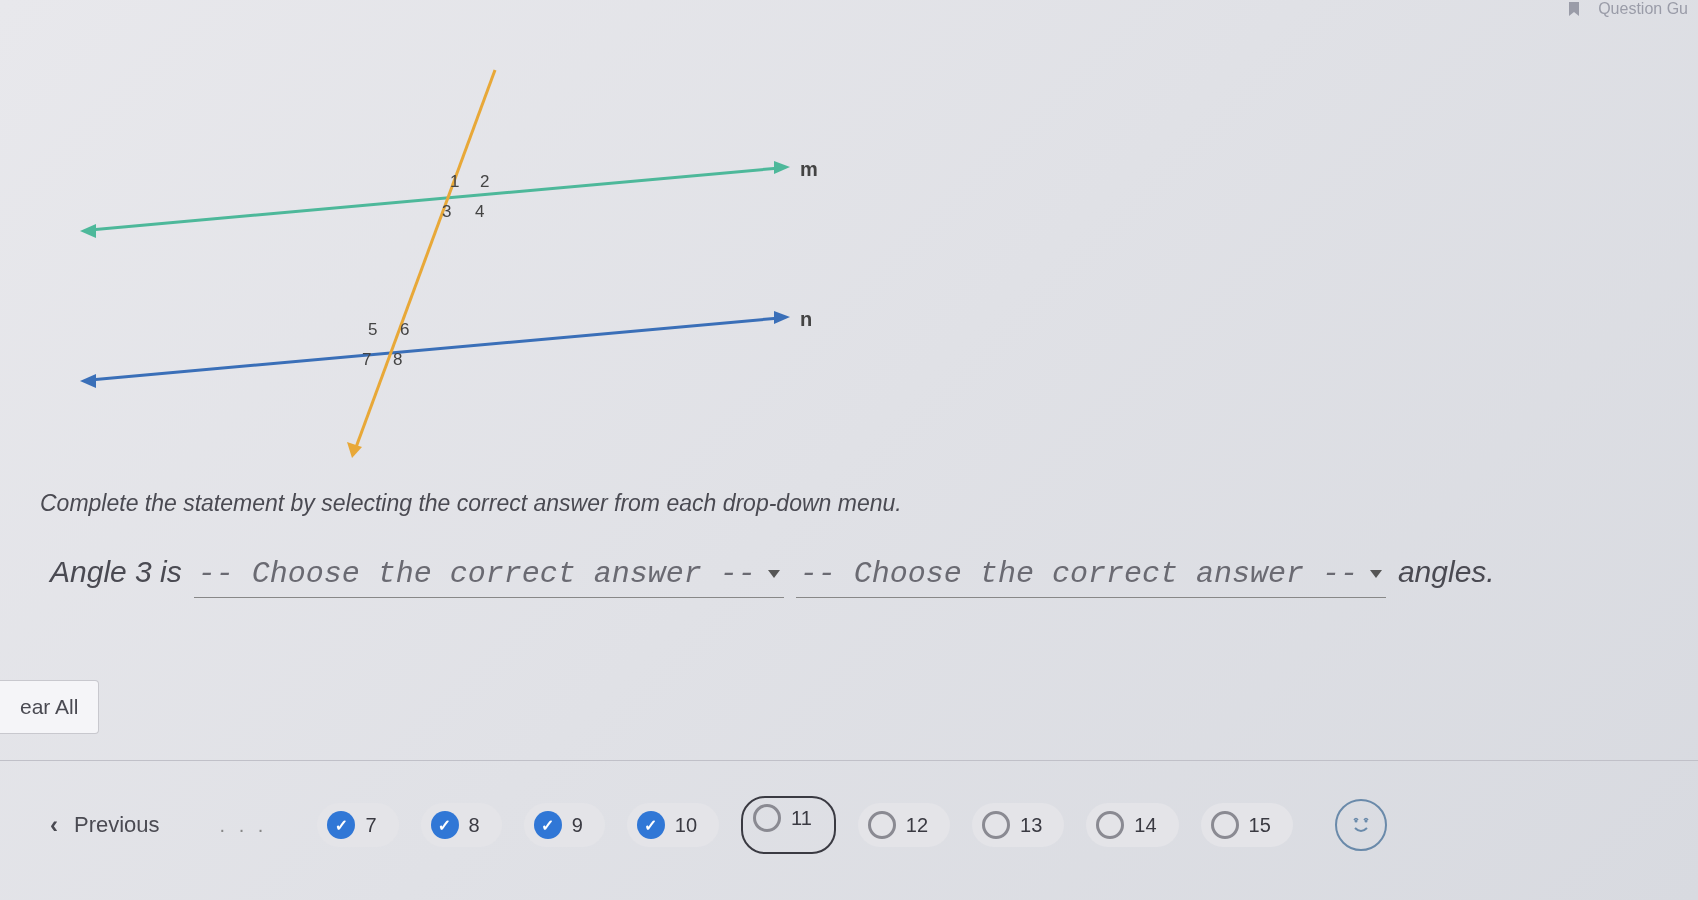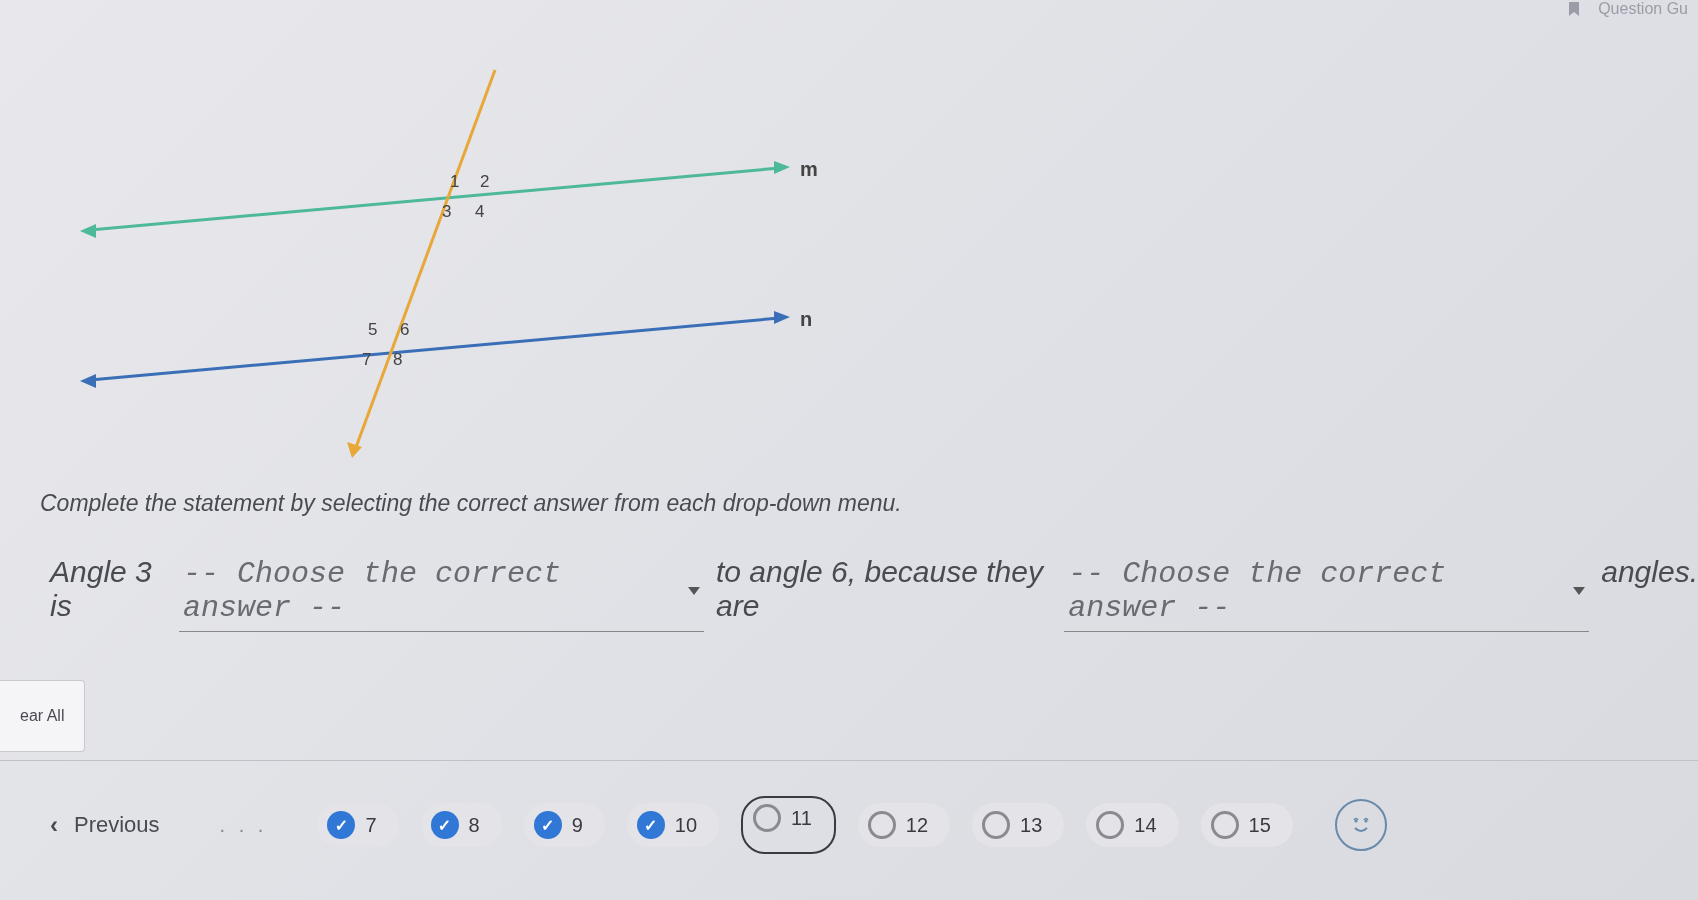--- a/index.html
+++ b/index.html
@@ -79,22 +79,22 @@
       margin-left: 4px;
     }
     .clear-all-btn {
       position: absolute;
       top: 680px;
       left: 0;
       background: #f5f5f8;
       border: 1px solid #c8c8ce;
       border-left: none;
       border-radius: 0 4px 4px 0;
-      padding: 26px 20px;
-      font-size: 16px;
+      padding: 14px 20px;
+      font-size: 21px;
       color: #4a4a52;
       cursor: pointer;
     }
     .bottom-divider {
       position: absolute;
       top: 760px;
       left: 0;
       right: 0;
       height: 1px;
       background: #c0c0c8;
@@ -239,21 +239,20 @@
 </div>
 
 <div class="instruction-text">Complete the statement by selecting the correct answer from each drop-down menu.</div>
 
 <div class="question-row">
   <span class="question-text">Angle 3 is</span>
   <span class="dropdown">
     <span>-- Choose the correct answer --</span>
     <span class="dropdown-arrow"></span>
   </span>
-  <span class="question-text">to angle 6, because they are</span>
   <span class="dropdown">
     <span>-- Choose the correct answer --</span>
     <span class="dropdown-arrow"></span>
   </span>
   <span class="question-text">angles.</span>
 </div>
 
 <button class="clear-all-btn">
   <span>ear All</span>
 </button>

